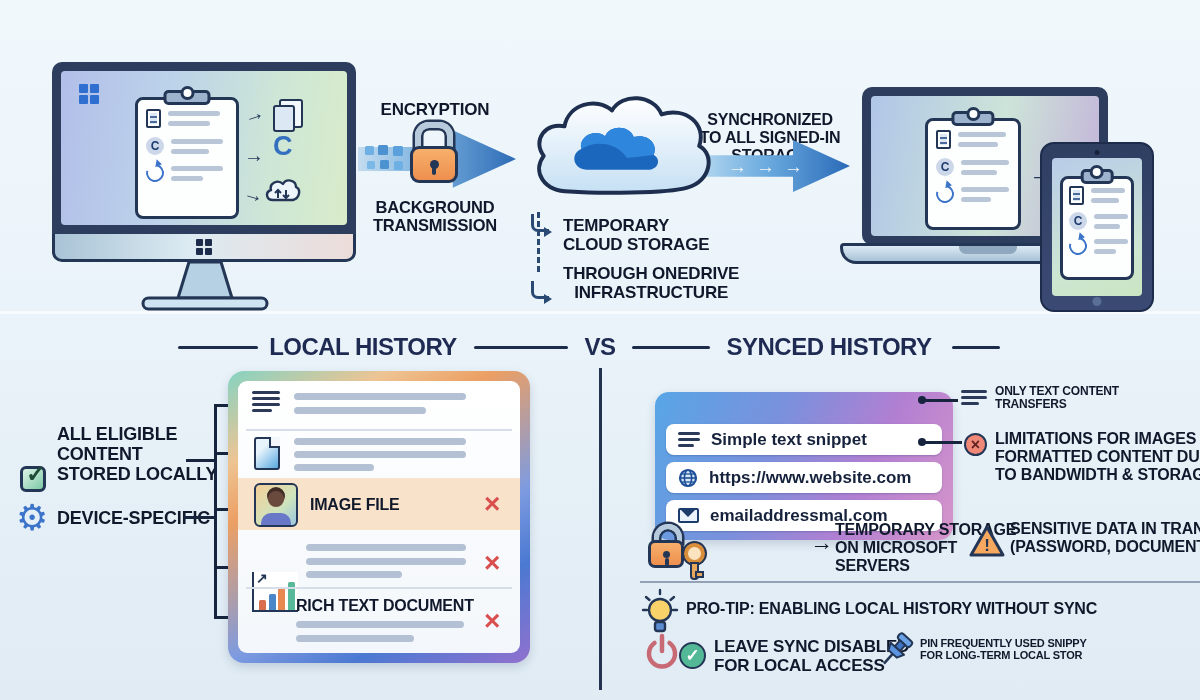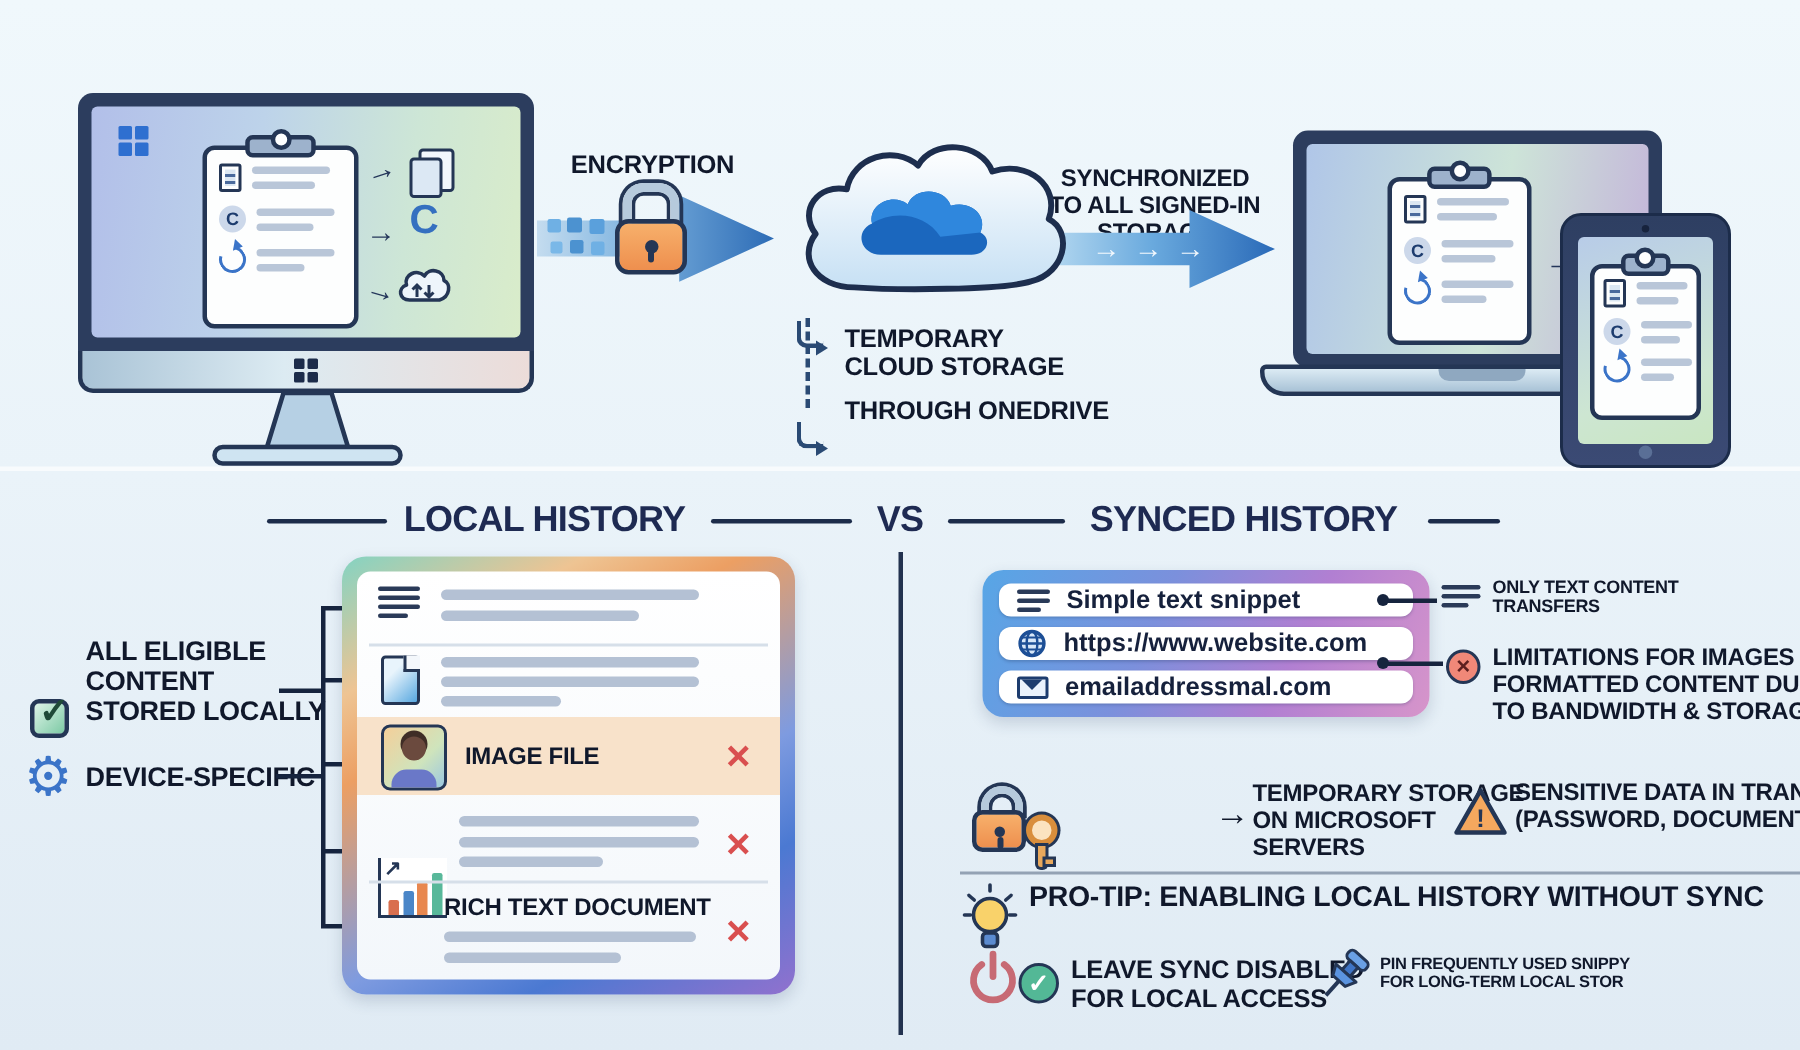--- a/index.html
+++ b/index.html
@@ -182,20 +182,24 @@
   <div class="abs px" style="left:393px;top:146px;width:10px;height:10px;background:#5aa0dc;"></div>
   <div class="abs px" style="left:367px;top:161px;width:8px;height:8px;background:#7ab8e8;"></div>
   <div class="abs px" style="left:380px;top:160px;width:9px;height:9px;background:#4c92d0;"></div>
   <div class="abs px" style="left:394px;top:161px;width:9px;height:9px;background:#6fb0e4;"></div>
   <div class="abs lock" style="left:410px;top:122px;width:48px;z-index:4;">
     <div class="shackle"></div>
       <div class="lockbody">
         <span class="keyhole"></span>
       </div>
   </div>
+  <div class="abs txt c" style="left:368px;top:198px;width:134px;font-size:16.5px;">
+    <span>BACKGROUND</span>
+    <span>TRANSMISSION</span>
+  </div>
 
   <svg class="abs" style="left:518px;top:88px;z-index:3;" width="198" height="122" viewBox="0 0 200 122">
     <defs>
         <linearGradient id="cg" x1="0" y1="0" x2="0" y2="1">
           <stop offset="0" stop-color="#ffffff"></stop>
           <stop offset="1" stop-color="#c6e0f4"></stop>
         </linearGradient>
       </defs>
     <path d="M52 104 C26 104 14 84 26 68 C14 52 28 34 47 38 C51 16 79 8 95 22 C105 4 137 6 145 26 C169 18 191 36 183 58 C199 66 195 94 171 100 C151 106 80 106 52 104 Z" fill="url(#cg)" stroke="#1d2e4e" stroke-width="4" stroke-linejoin="round"></path>
     <g>
@@ -205,20 +209,21 @@
   </svg>
   <div class="abs dashline" style="left:537px;top:212px;height:60px;"></div>
   <div class="abs branch" style="left:531px;top:214px;"></div>
   <div class="abs txt" style="left:563px;top:216px;font-size:17px;">
     <span>TEMPORARY</span>
     <span>CLOUD STORAGE</span>
   </div>
   <div class="abs branch" style="left:531px;top:263px;"></div>
   <div class="abs txt" style="left:563px;top:264px;font-size:17px;text-align:center;">
     <span>THROUGH ONEDRIVE</span>
+    <span>INFRASTRUCTURE</span>
   </div>
 
   <div class="abs txt c" style="left:688px;top:83px;width:164px;font-size:16px;margin-top:28px;">
     <span>SYNCHRONIZED</span>
     <span>TO ALL SIGNED-IN</span>
     <span>STORAGE</span>
   </div>
   <div class="abs sync-arrow" style="left:700px;top:139px;width:150px;height:54px;">
     <b>→</b>
     <b>→</b>
@@ -358,21 +363,21 @@
       <span class="abs redx" style="left:246px;top:168px;">×</span>
       <div class="rowdiv" style="top:206px;"></div>
 
       <div class="abs txt" style="left:58px;top:216px;font-size:16px;">RICH TEXT DOCUMENT</div>
       <div class="gline" style="left:58px;top:240px;width:168px;"></div>
       <div class="gline" style="left:58px;top:254px;width:118px;"></div>
       <span class="abs redx" style="left:246px;top:226px;">×</span>
     </div>
   </div>
 
-  <div class="abs panel-synced" style="left:655px;top:380px;width:298px;height:98px;justify-content:flex-end;">
+  <div class="abs panel-synced" style="left:655px;top:392px;width:298px;height:148px;justify-content:flex-end;">
     <div class="field">
       <span class="hamb">
           <i style="width:22px"></i>
           <i style="width:22px"></i>
           <i style="width:16px"></i>
         </span>
       <span class="val">Simple text snippet</span>
     </div>
     <div class="field">
       <svg width="20" height="20" viewBox="0 0 20 20">
@@ -442,21 +447,21 @@
     <g stroke="#243655" stroke-width="2.4" stroke-linecap="round">
       <line x1="19" y1="2" x2="19" y2="6"></line>
         <line x1="5" y1="9" x2="8.5" y2="12"></line>
         <line x1="33" y1="9" x2="29.5" y2="12"></line>
       <line x1="2" y1="22" x2="6" y2="22"></line>
         <line x1="36" y1="22" x2="32" y2="22"></line>
       <circle cx="19" cy="22" r="11" fill="#f9d26a"></circle>
     </g>
     <rect x="14" y="34" width="10" height="9" rx="2.5" fill="#5b8bd0" stroke="#243655" stroke-width="2.4"></rect>
   </svg>
-  <div class="abs txt" style="left:686px;top:588px;font-size:19px;white-space:nowrap;">PRO-TIP: ENABLING LOCAL HISTORY WITHOUT SYNC</div>
+  <div class="abs txt" style="left:686px;top:600px;font-size:16px;white-space:nowrap;">PRO-TIP: ENABLING LOCAL HISTORY WITHOUT SYNC</div>
 
   <svg class="abs" style="left:644px;top:633px;" width="36" height="40" viewBox="0 0 36 40">
     <path d="M10.5 10 A13 13 0 1 0 25.5 10" fill="none" stroke="#c76a74" stroke-width="4.5" stroke-linecap="round"></path>
     <line x1="18" y1="3" x2="18" y2="18" stroke="#c76a74" stroke-width="4.5" stroke-linecap="round"></line>
   </svg>
   <div class="abs checkcirc" style="left:679px;top:642px;">
       <span>✓</span>
     </div>
   <div class="abs txt" style="left:714px;top:637px;font-size:17px;">
     <span>LEAVE SYNC DISABLED</span>

